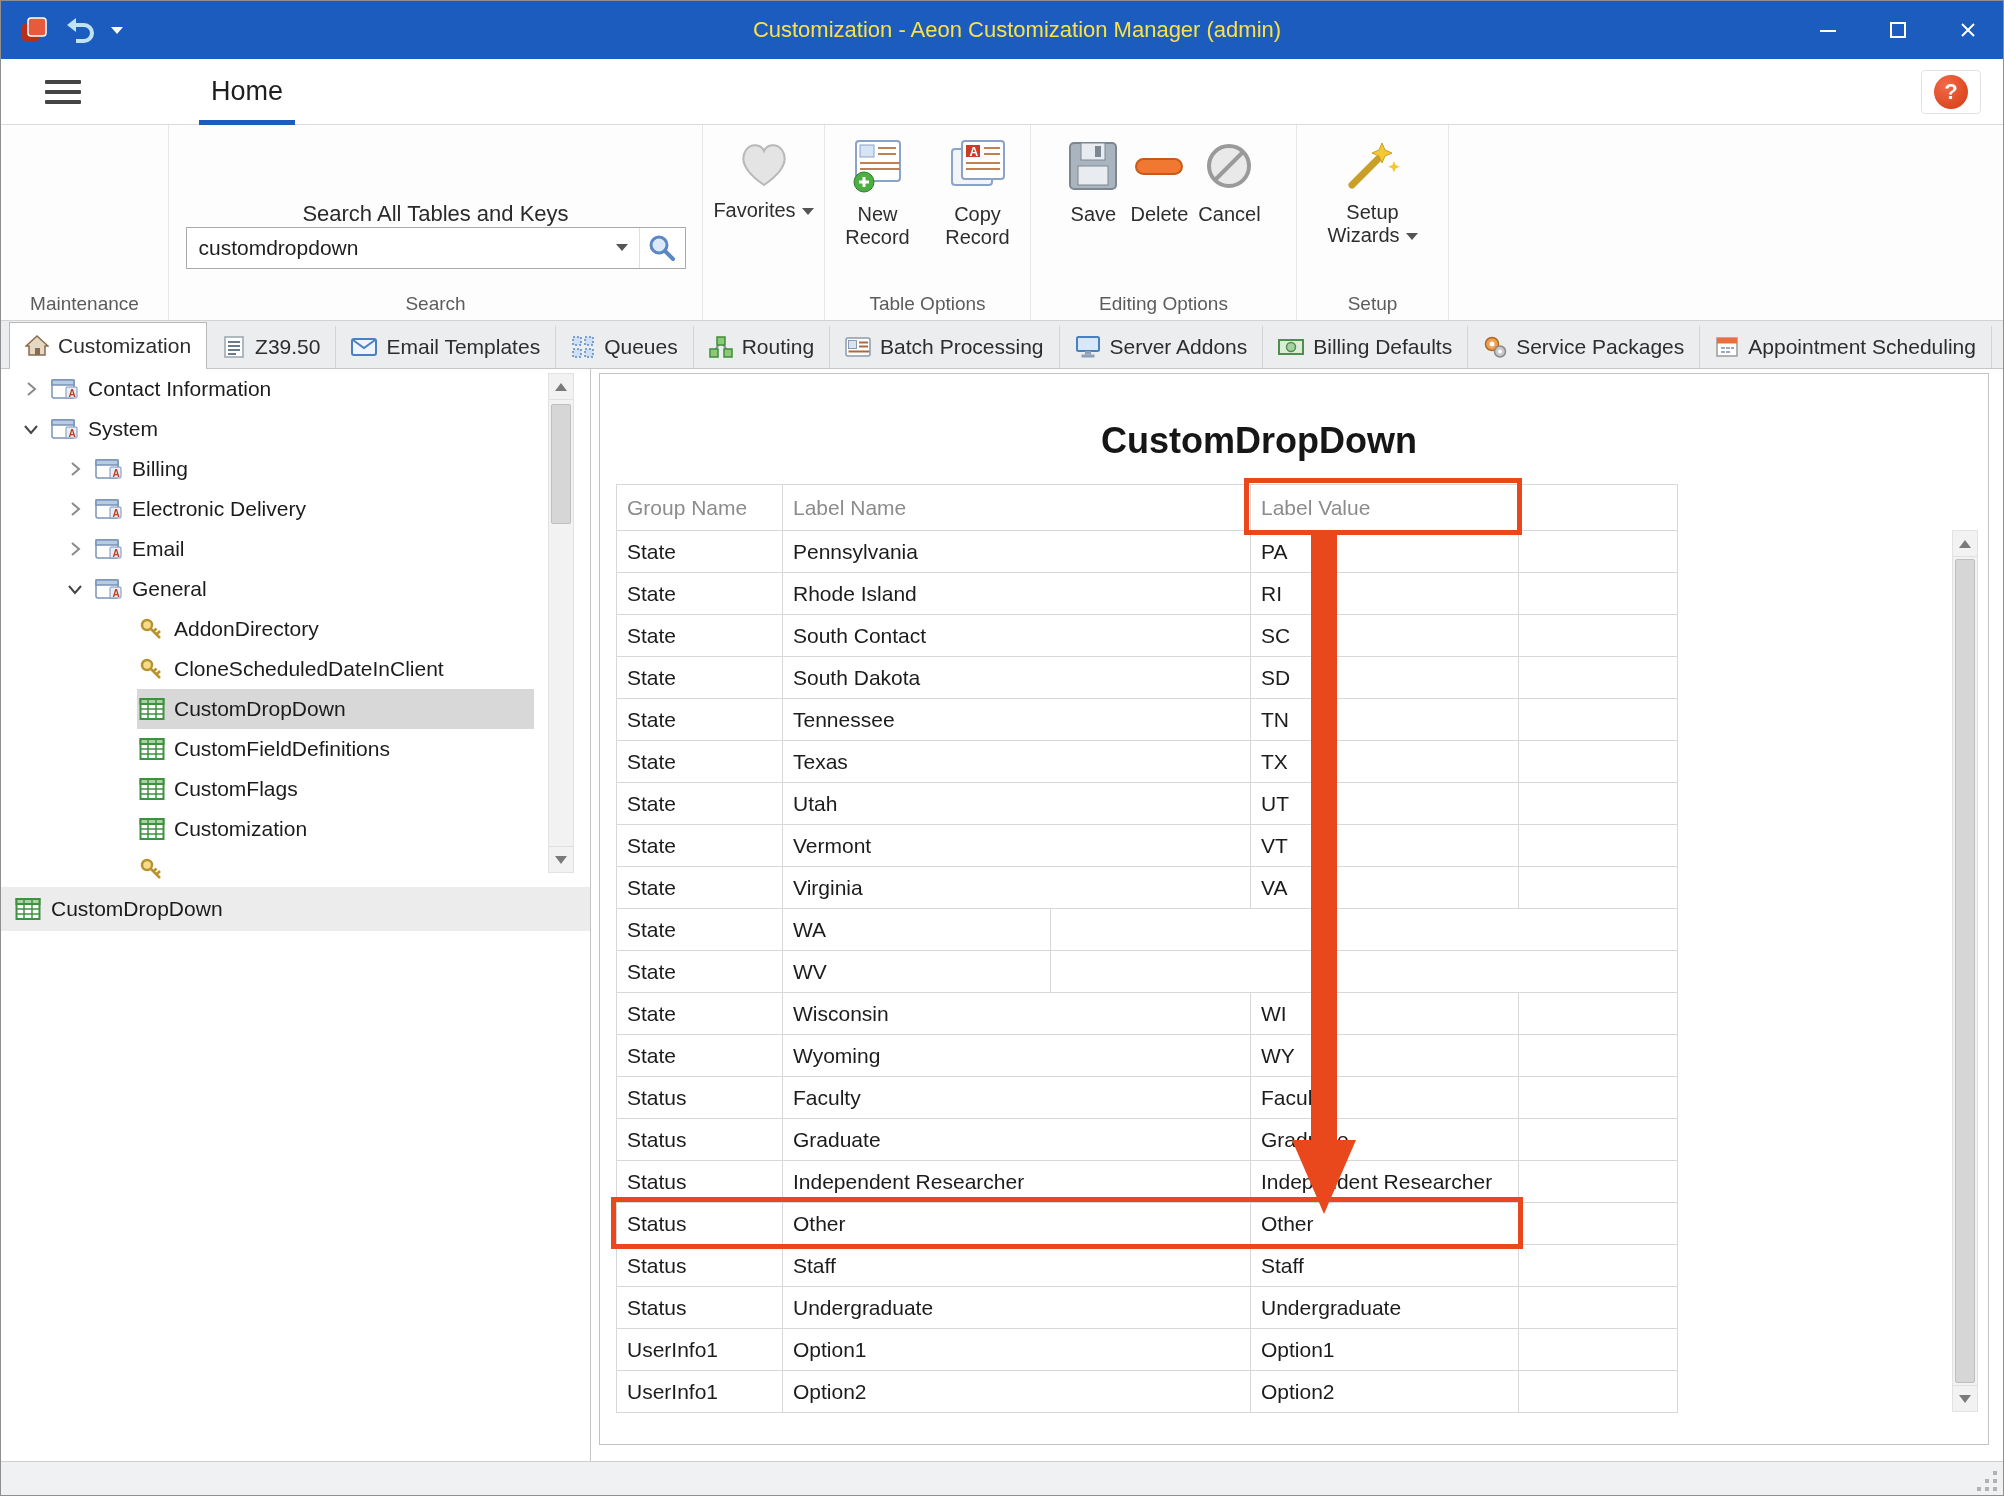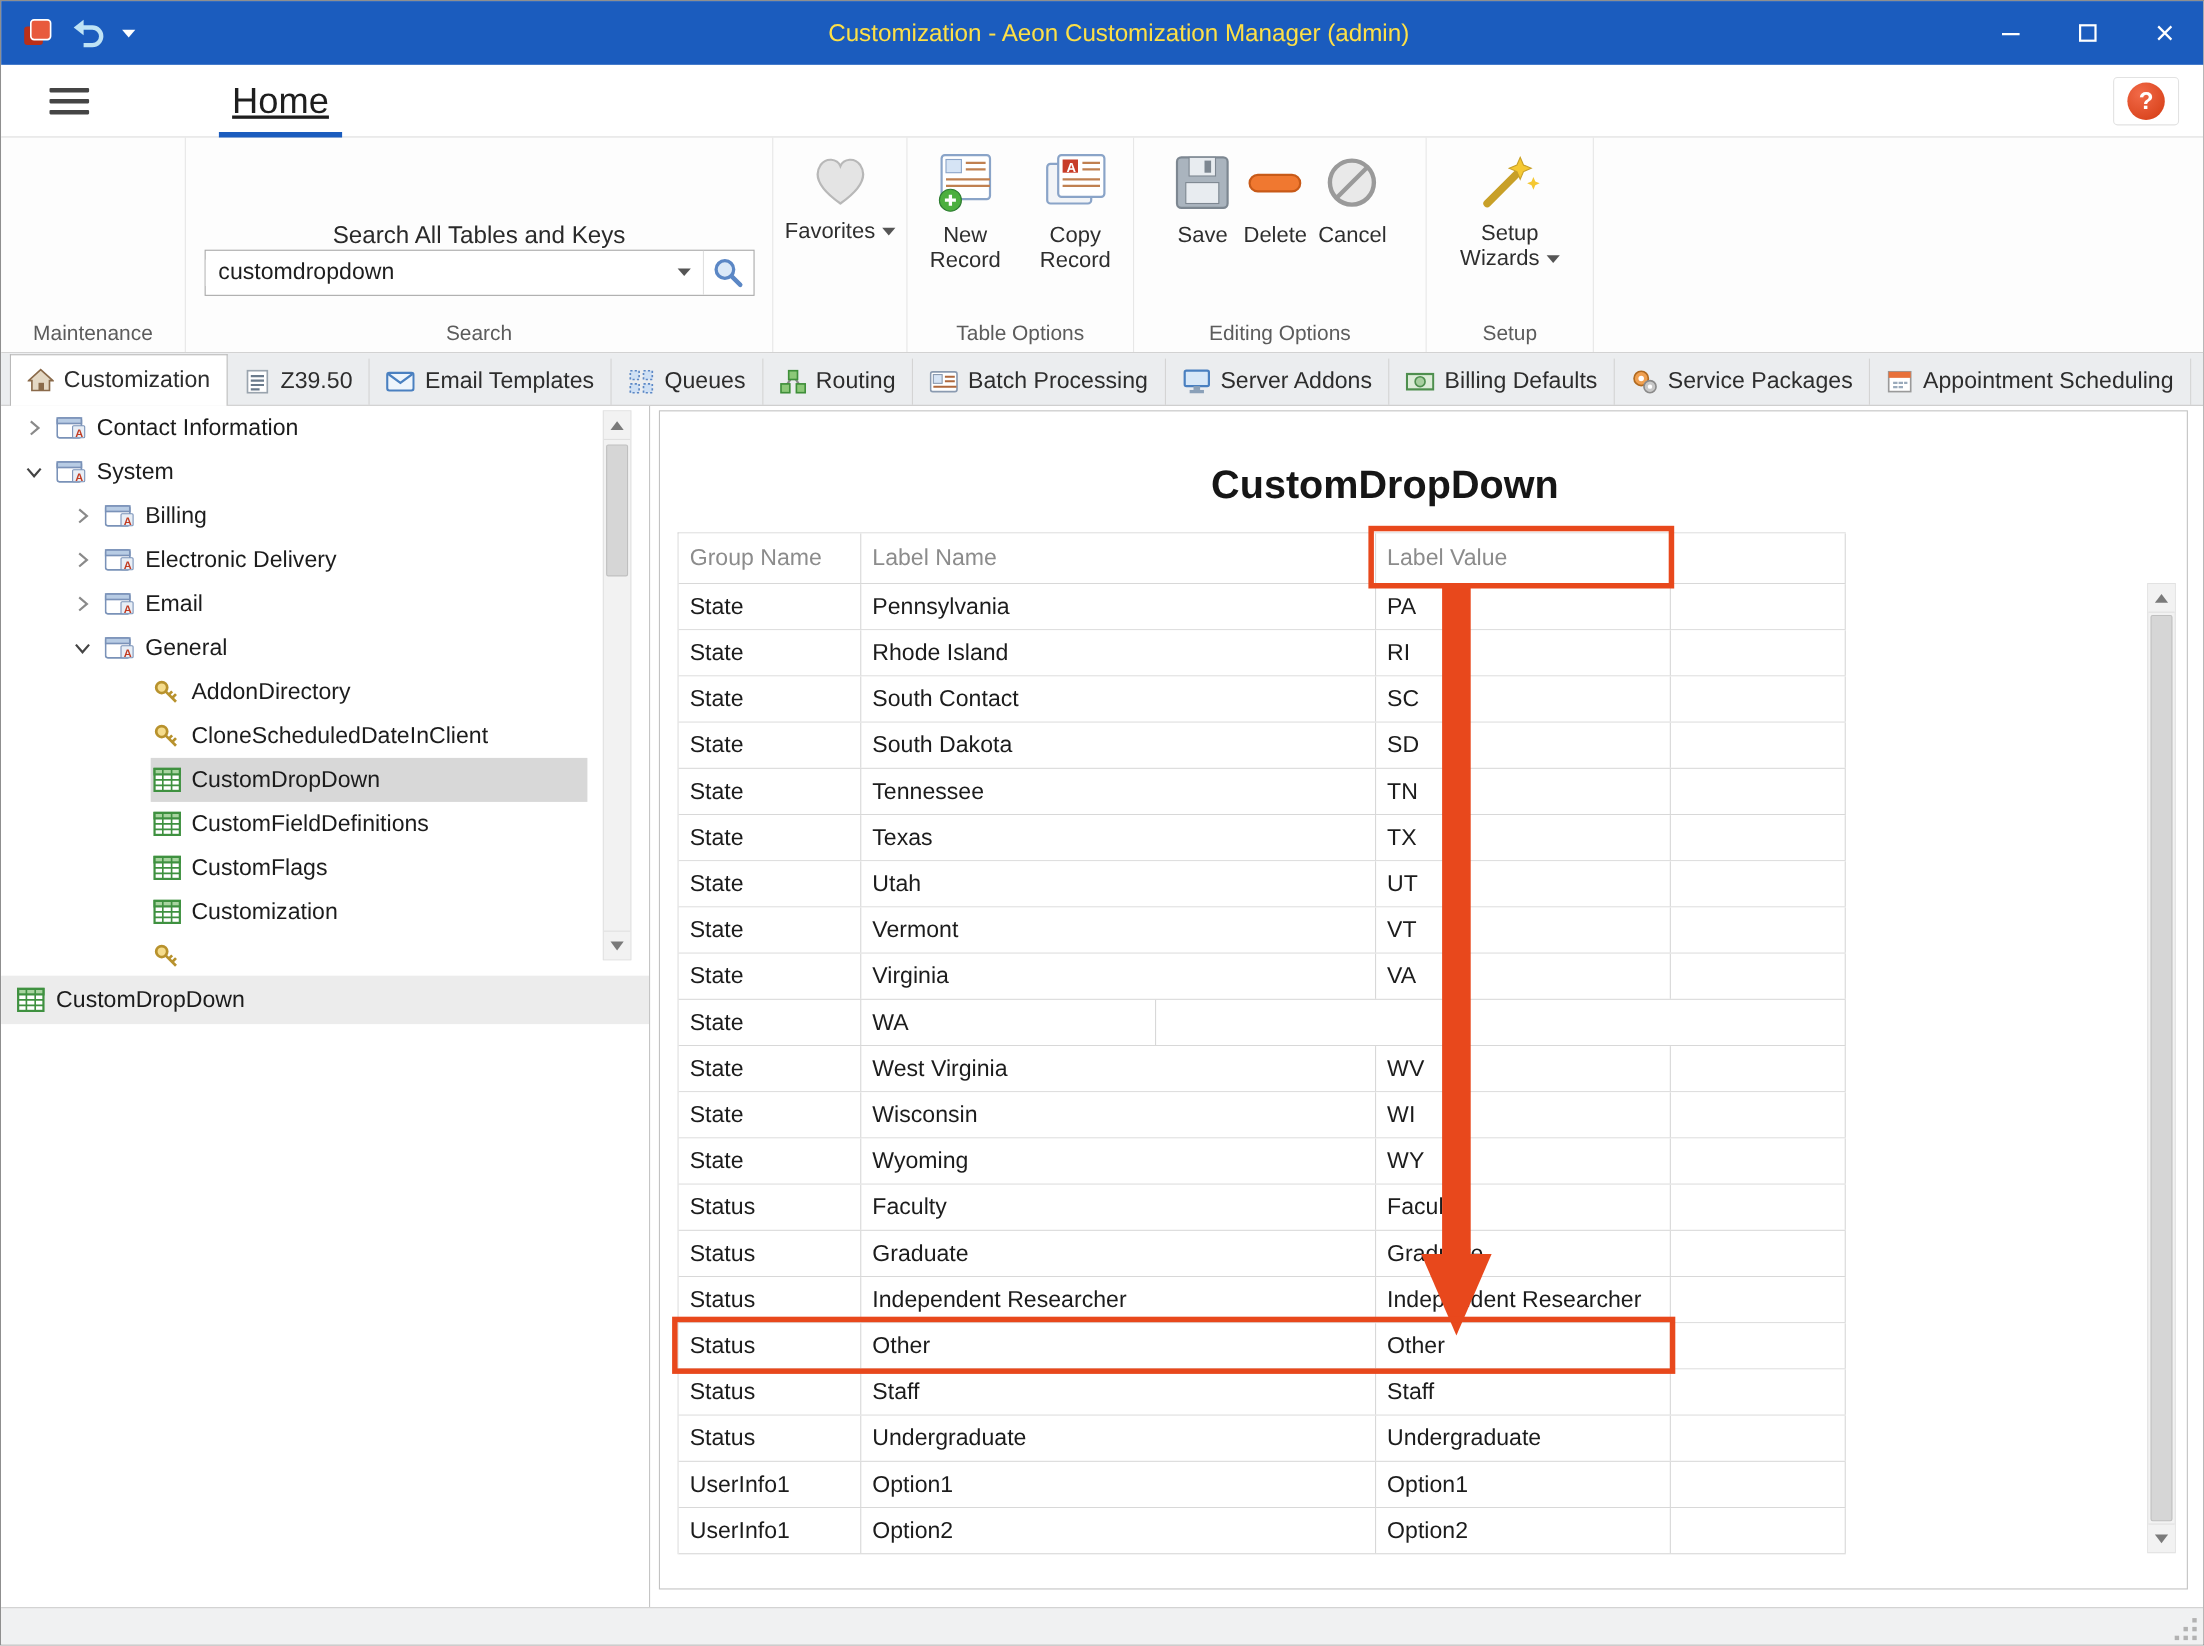--- a/index.html
+++ b/index.html
@@ -11,21 +11,21 @@
   .tb-left { display:flex; align-items:center; gap:14px; padding-left:18px; width:240px; }
   .tb-caret { width:0; height:0; border-left:6px solid transparent; border-right:6px solid transparent; border-top:7px solid #fff; }
   .tb-title { flex:1; text-align:center; font-size:22px; }
   .tb-controls { display:flex; }
   .tb-btn { width:70px; height:58px; display:flex; align-items:center; justify-content:center; }
 
   
   .ribbon-tabrow { height:66px; background:#fff; display:flex; align-items:center; border-bottom:1px solid #dcdcdc; position:relative; }
   .hamburger { margin-left:44px; width:36px; }
   .hamburger div { height:4px; background:#454545; margin:6px 0; border-radius:1px; }
-  .home-tab { margin-left:104px; font-size:33px; color:#1e1e1e; padding:0 26px; height:100%; display:flex; align-items:center; position:relative;text-decoration:underline; }
+  .home-tab { margin-left:104px; font-size:27px; color:#1e1e1e; padding:0 26px; height:100%; display:flex; align-items:center; position:relative; }
   .home-tab::after { content:""; position:absolute; left:14px; right:14px; bottom:-1px; height:5px; background:#1b5cbe; }
   .help-btn { position:absolute; right:22px; top:11px; width:60px; height:44px; border:1px solid #e2e2e2; border-radius:4px; background:#fff; display:flex; align-items:center; justify-content:center; }
   .help-circle { width:34px; height:34px; border-radius:50%; background:radial-gradient(circle at 35% 30%, #f26a48, #d33a12); color:#fff; font-weight:bold; font-size:22px; display:flex; align-items:center; justify-content:center; }
 
   
   .ribbon { height:196px; background:#fdfdfd; border-bottom:1px solid #d2d2d2; display:flex; }
   .rgroup { position:relative; border-right:1px solid #e7e7e7; display:flex; align-items:flex-start; justify-content:center; padding-top:8px; }
   .rgroup-label { position:absolute; bottom:5px; left:0; right:0; text-align:center; color:#5c5c5c; font-size:19px; }
   .big-btn { display:flex; flex-direction:column; align-items:center; text-align:center; font-size:20px; color:#2e2e2e; line-height:1.15; padding-top:4px; }
   .big-btn .ic { margin-bottom:8px; }
@@ -651,21 +651,20 @@
               <div class="gcell c2">VA</div>
               <div class="gcell c3"></div>
             </div>
             <div class="grow">
               <div class="gcell c0">State</div>
               <div class="gcell c2">WA</div>
               <div class="gcell c3"></div>
             </div>
             <div class="grow">
               <div class="gcell c0">State</div>
-              <div class="gcell c1">West Virginia</div>
               <div class="gcell c2">WV</div>
               <div class="gcell c3"></div>
             </div>
             <div class="grow">
               <div class="gcell c0">State</div>
               <div class="gcell c1">Wisconsin</div>
               <div class="gcell c2">WI</div>
               <div class="gcell c3"></div>
             </div>
             <div class="grow">

